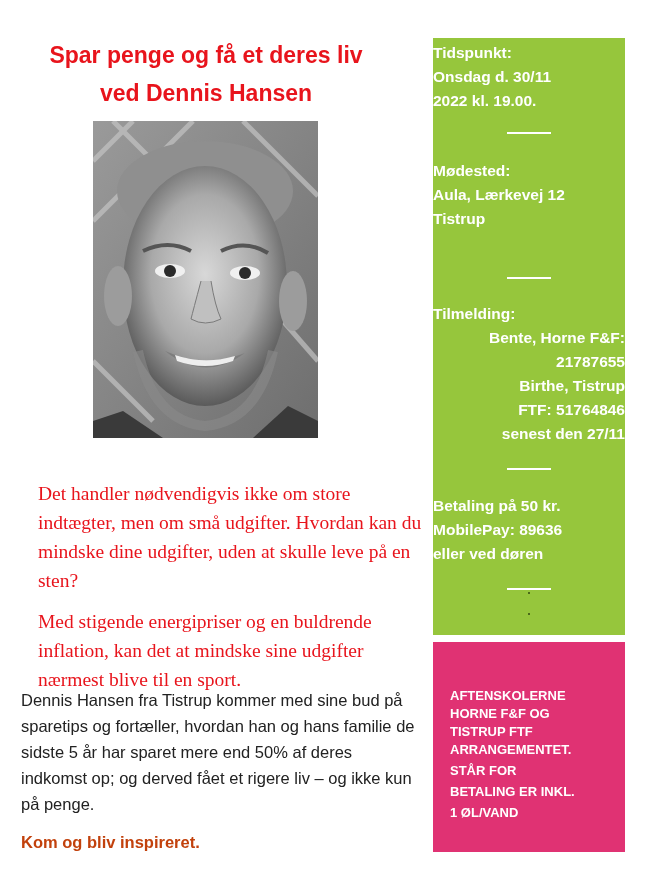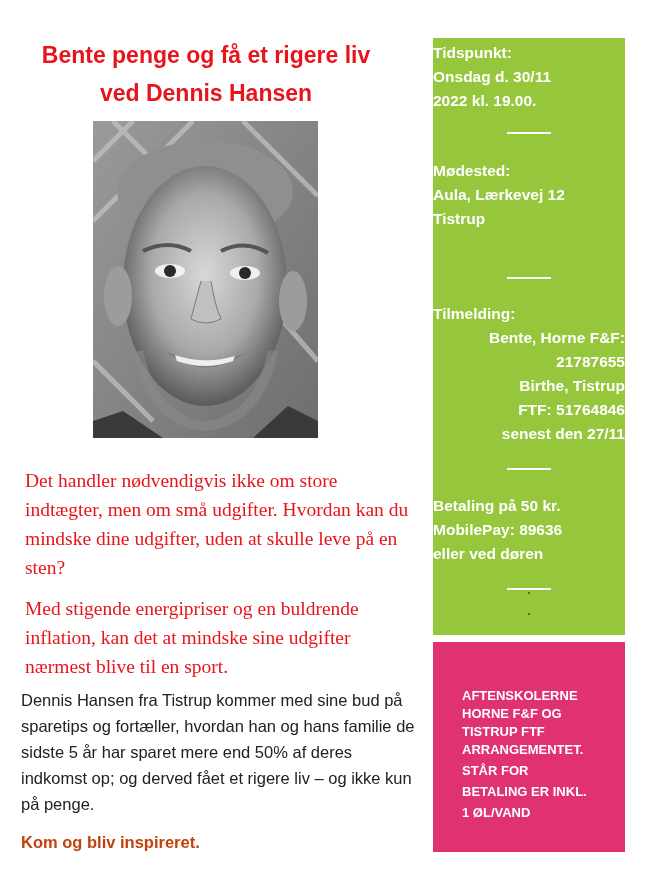--- a/index.html
+++ b/index.html
@@ -1,40 +1,40 @@
 <!DOCTYPE html>
 <html><head>
   <meta charset="utf-8">
   <style>
     html, body { margin: 0; padding: 0; background: #ffffff; }
     body { width: 649px; height: 889px; position: relative; overflow: hidden; font-family: "Liberation Sans", sans-serif; }
     .title { position: absolute; left: 0; top: 36px; width: 412px; text-align: center; color: #e8141c; font-weight: bold; font-size: 23px; line-height: 38px; }
     .photo { position: absolute; left: 93px; top: 121px; width: 225px; height: 317px; overflow: hidden; background: #8a8a8a; }
     .photo svg { width: 100%; height: 100%; display: block; }
-    .serif-block { position: absolute; left: 21px; width: 390px; color: #e8141c; font-family: "Liberation Serif", serif; font-size: 19.5px; line-height: 29px; margin: 4px; }
+    .serif-block { position: absolute; left: 21px; width: 390px; color: #e8141c; font-family: "Liberation Serif", serif; font-size: 19.5px; line-height: 29px; margin: 17px; }
     .p1 { top: 462px; }
     .p2 { top: 590px; }
     .body-text { position: absolute; left: 21px; top: 687px; width: 395px; color: #222222; font-size: 16.5px; line-height: 26px; margin: 0; }
     .cta { position: absolute; left: 21px; top: 829px; color: #c2410c; font-size: 16.5px; font-weight: bold; margin: 0; line-height: 26px; }
     .green-box { position: absolute; left: 433px; top: 38px; width: 192px; height: 597px; background: #96c63c; color: #ffffff; font-weight: bold; font-size: 15.5px; line-height: 24px; }
     .gsec { position: absolute; left: 0; width: 192px; }
     .center { text-align: left; }
     .left { text-align: right; padding-left: 17px; box-sizing: border-box; }
     .divider { position: absolute; left: 74px; width: 44px; height: 2px; background: #ffffff; }
     .dot { position: absolute; left: 95px; width: 2px; height: 2px; background: #4b6a1a; }
     .pink-box { position: absolute; left: 433px; top: 642px; width: 192px; height: 210px; background: #e03273; color: #ffffff; font-weight: bold; font-size: 13px; line-height: 18px; text-transform: uppercase; }
     .pink-inner { position: absolute; left: 17px; top: 45px; width: 170px; }
-    .pline { display: block; margin-left: 12px; }
+    .pline { display: block; }
     .gap { margin-top: 3px; }
   </style>
 </head>
 <body>
 
 <div class="title">
-  <div>Bente penge og få et rigere liv</div>
+  <div>Spar penge og få et deres liv</div>
   <div>ved Dennis Hansen</div>
 </div>
 
 <div class="photo">
   <svg viewBox="0 0 225 317" preserveAspectRatio="none">
     <defs>
       <radialGradient id="face" cx="50%" cy="45%" r="55%">
         <stop offset="0%" stop-color="#d8d8d8"></stop>
         <stop offset="60%" stop-color="#a9a9a9"></stop>
         <stop offset="100%" stop-color="#5a5a5a"></stop>

